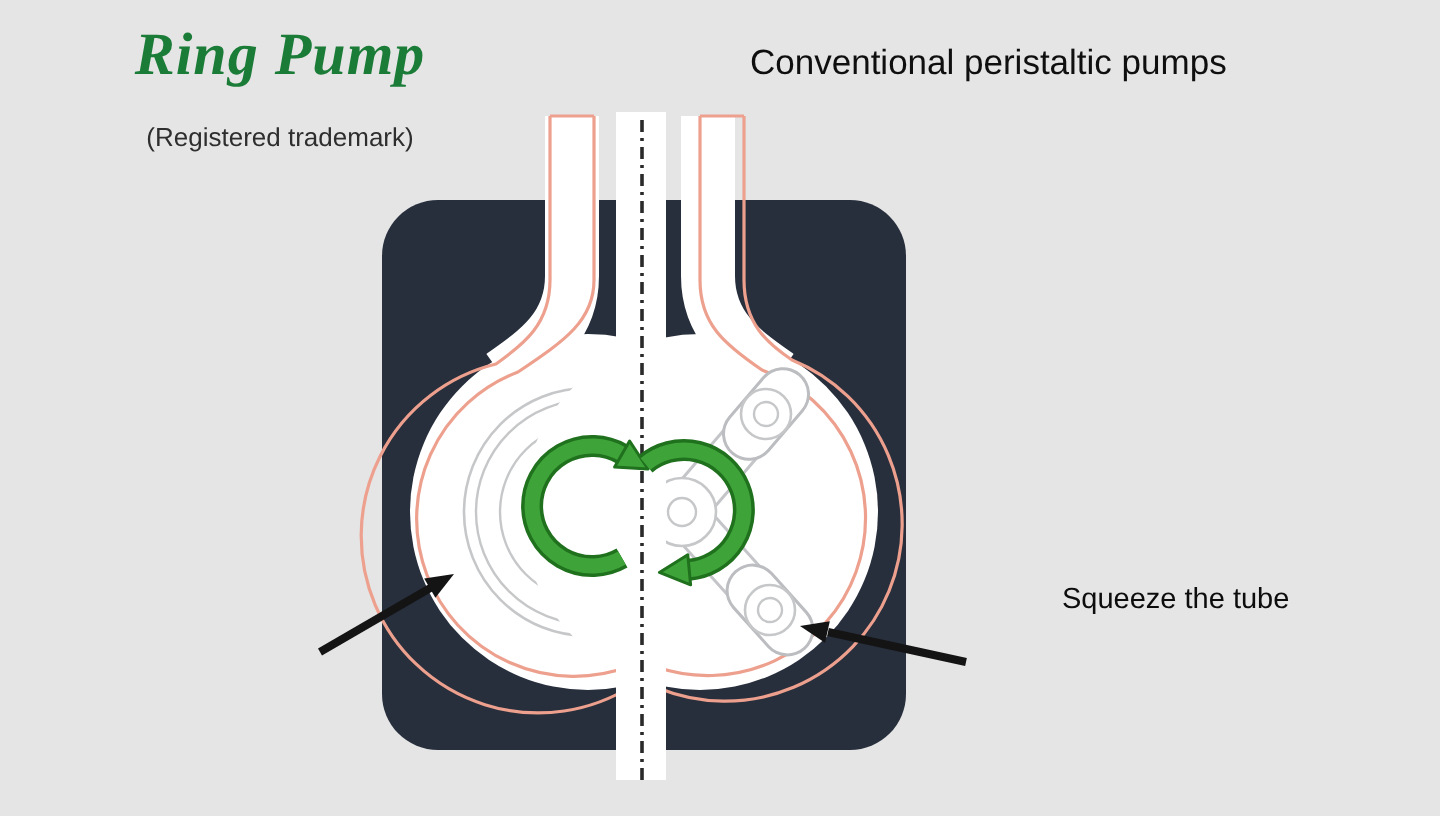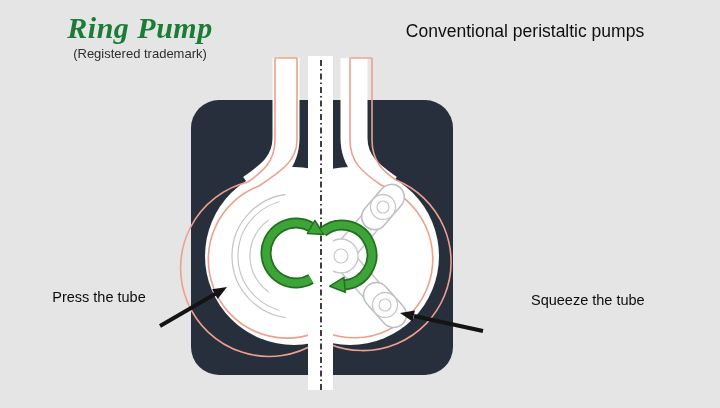--- a/index.html
+++ b/index.html
@@ -5,23 +5,23 @@
   html,body{margin:0;padding:0;background:#fff;}
   .stage{
     position:relative;width:720px;height:408px;background:#e5e5e5;overflow:hidden;
     font-family:"Liberation Sans",sans-serif;
   }
   .brand{position:absolute;left:20px;top:11px;width:240px;text-align:center;}
   .brand-title{
     font-family:"Liberation Serif",serif;font-style:italic;font-weight:bold;
     font-size:30px;line-height:34px;letter-spacing:.5px;
   }
-  .brand-sub{font-size:13px;line-height:15px;color:#2e2e2e;margin-top:1px;}
+  .brand-sub{font-size:13px;line-height:15px;color:#2e2e2e;margin-top:16px;}
   .right-title{
-    position:absolute;left:375px;top:21px;width:300px;text-align:center;
+    position:absolute;left:375px;top:21px;width:300px;text-align:left;
     font-size:17.5px;line-height:20px;color:#0f0f0f;
   }
   .caption{font-size:14.5px;line-height:20px;color:#0d0d0d;position:absolute;}
   .caption-left{left:20px;top:287px;width:158px;text-align:center;}
   .caption-right{left:487px;top:290px;width:195px;text-align:left;margin-left:44px;}
   svg{position:absolute;left:0;top:0;}
 </style>
 </head>
 <body>
 
@@ -94,20 +94,19 @@
       <path d="M160,326 L216,293.5" fill="none" stroke-width="4" stroke="#141414"></path>
       <polygon points="227,287 217.7,298.9 212.1,289.3" fill="#141414"></polygon>
     </g>
     <g>
       <path d="M483,331 L414,316" fill="none" stroke-width="4" stroke="#141414"></path>
       <polygon points="400,313 414.9,310.6 412.5,321.4" fill="#141414"></polygon>
     </g>
   </svg>
 
   <div class="caption caption-left">
-    <div>Press the tube</div>
   </div>
 
   <div class="caption caption-right">
     <div>Squeeze the tube</div>
   </div>
 
 </div>
 
 </body></html>

